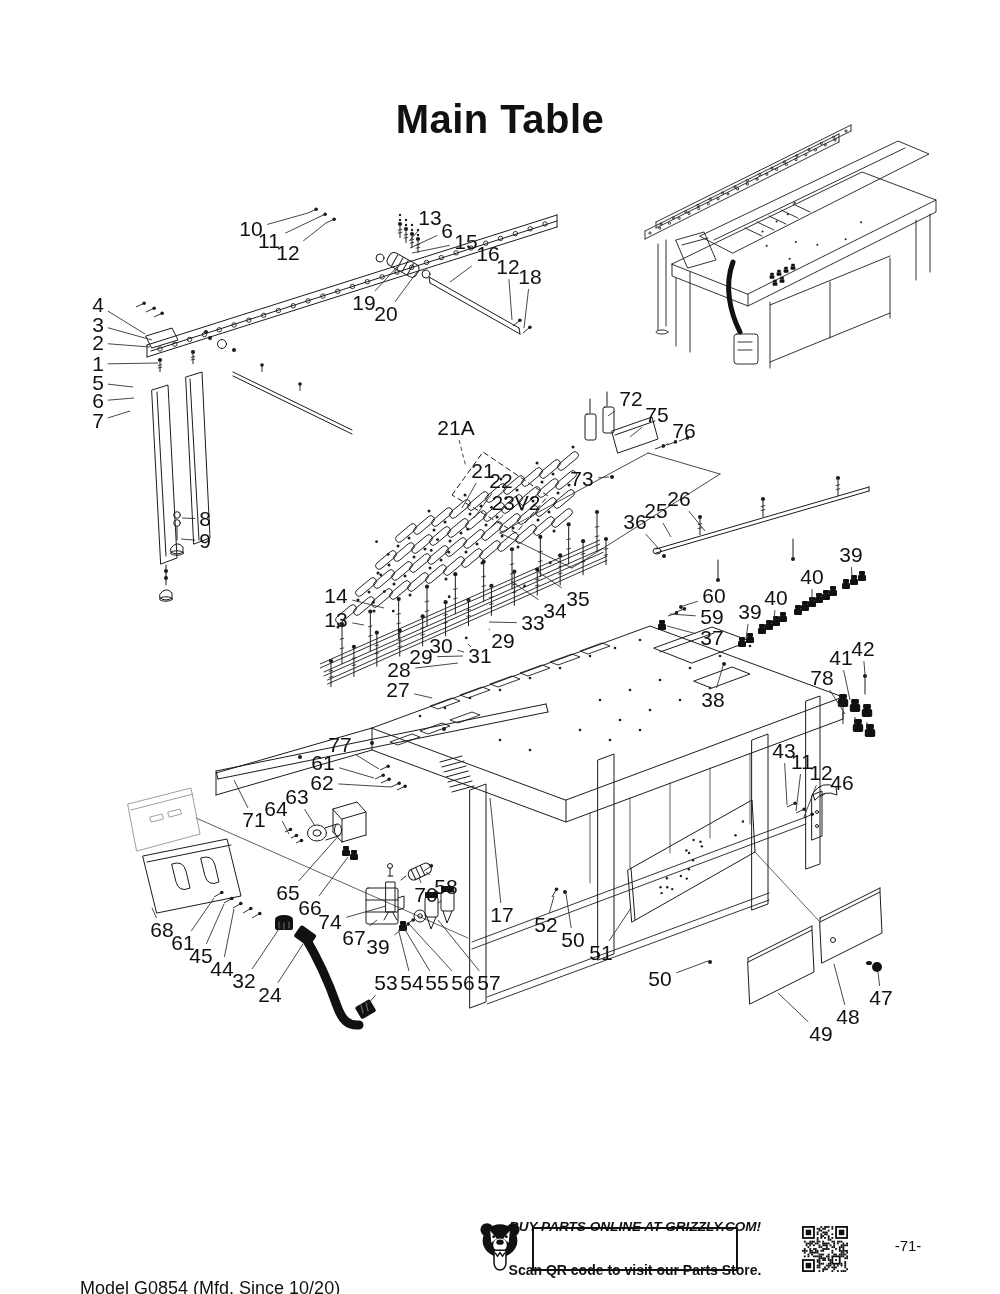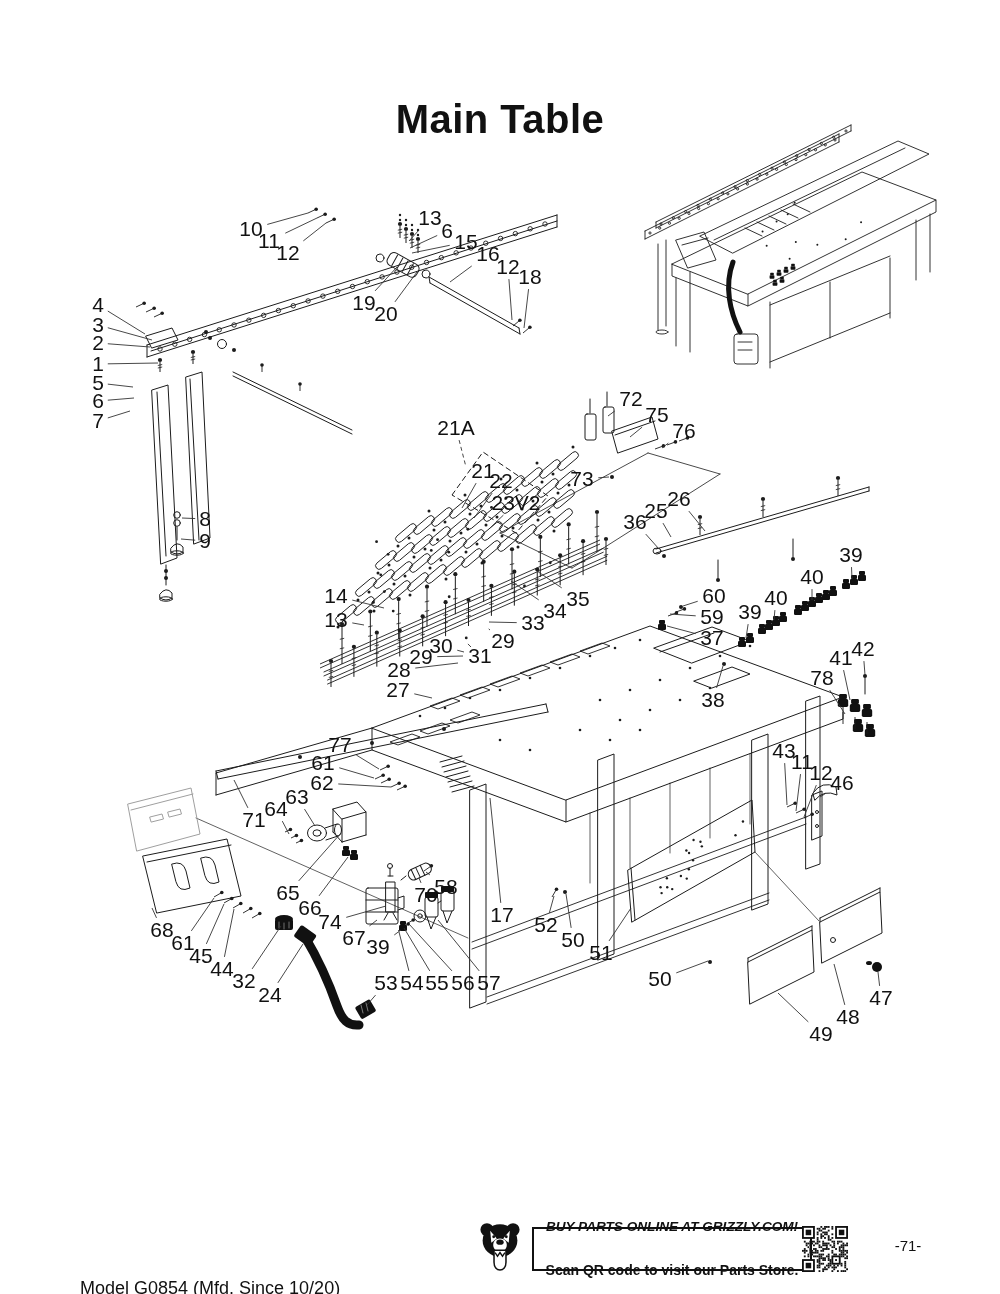--- a/index.html
+++ b/index.html
@@ -4,21 +4,21 @@
 <style>
   html,body{margin:0;padding:0;background:#fff;}
   .page{position:relative;width:1000px;height:1294px;background:#fff;overflow:hidden;
         font-family:"Liberation Sans",sans-serif;color:#111;}
   .title{position:absolute;top:70px;left:0;width:100%;text-align:center;
          font-size:40px;font-weight:bold;letter-spacing:.5px;}
   .diagram{position:absolute;left:0;top:0;width:1000px;height:1026px;}
   .diagram svg{position:absolute;left:0;top:0;}
   .model{position:absolute;left:80px;top:1237px;font-size:18px;margin-top:41px;}
   .bear{position:absolute;left:477px;top:1221px;width:46px;height:50px;}
-  .banner{position:absolute;left:532px;top:1227px;width:280px;height:44px;
+  .banner{position:absolute;left:532px;top:1227px;width:206px;height:44px;
           border:2.5px solid #111;box-sizing:border-box;display:flex;flex-direction:column;
           align-items:center;justify-content:center;background:#fff;}
   .b1{font-size:13.6px;font-weight:bold;font-style:italic;line-height:1.2;white-space:nowrap;}
   .b2{font-size:14px;font-weight:bold;line-height:1.2;white-space:nowrap;margin-top:27px;}
   .qr{position:absolute;left:802px;top:1226px;width:46px;height:46px;}
   .pagenum{position:absolute;left:878px;top:1237px;width:60px;text-align:center;font-size:15px;}
 </style>
 </head>
 <body>
 

